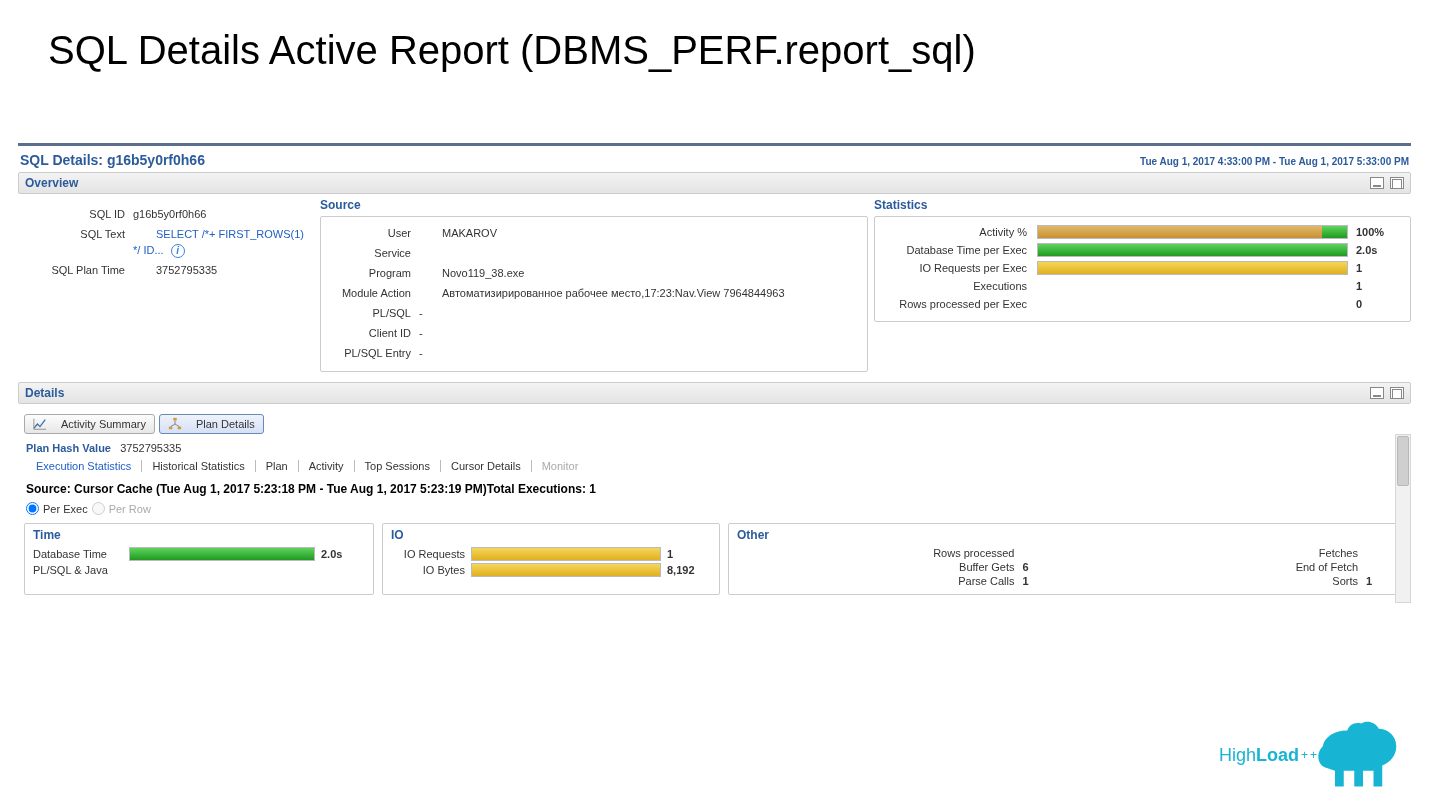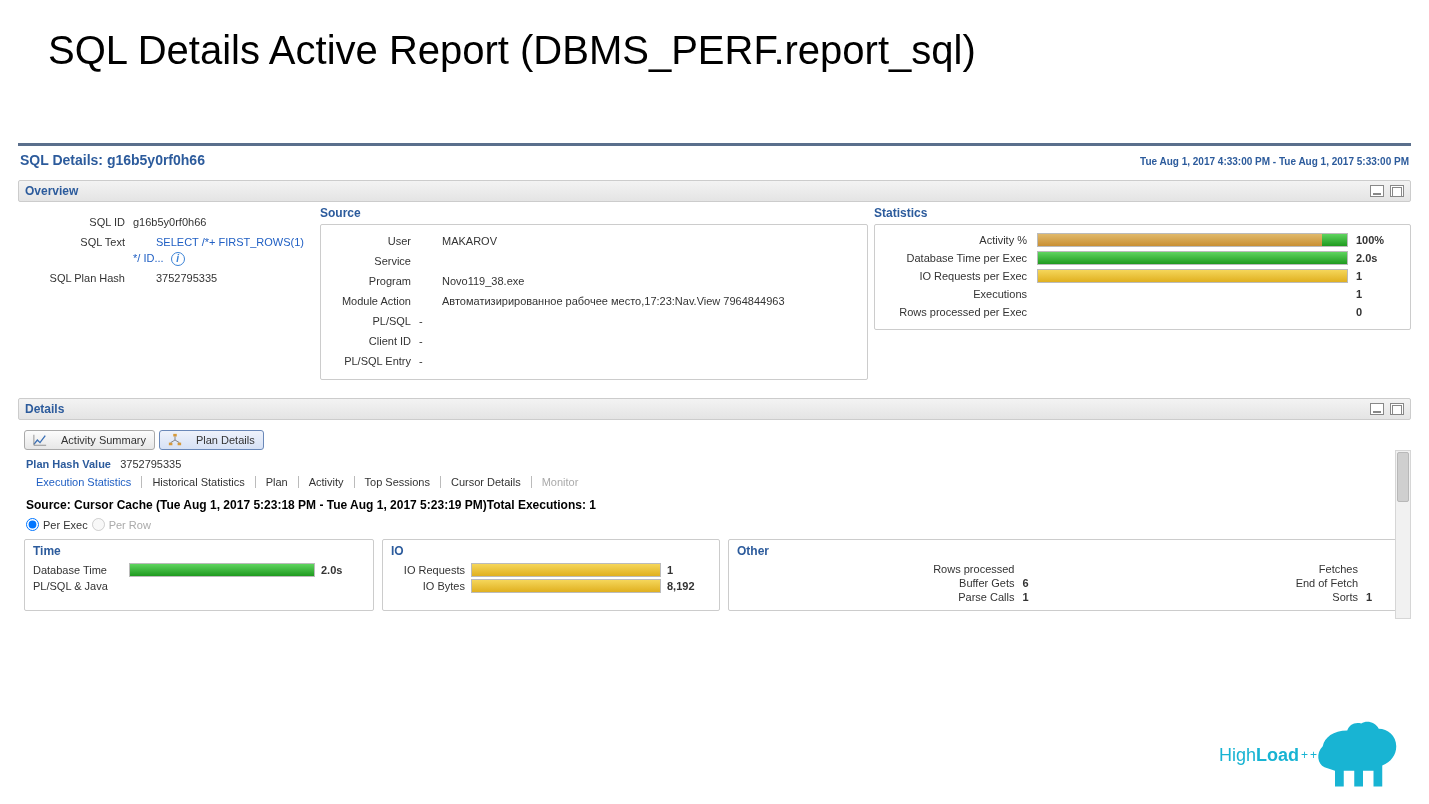--- a/index.html
+++ b/index.html
@@ -29,21 +29,21 @@
   .hdr-left { font-size: 14px; font-weight: bold; color: #2c5b9c; }
   .hdr-right { font-size: 10px; font-weight: bold; color: #2c5b9c; }
   .section-bar {
     display: flex;
     justify-content: space-between;
     align-items: center;
     background: linear-gradient(#f3f3f3, #e4e4e4);
     border: 1px solid #ccc;
     border-radius: 2px;
     padding: 3px 6px;
-    margin-top: 8px;
+    margin-top: 0;
   }
   .section-bar .title { color: #2c5b9c; font-weight: bold; font-size: 12px; }
   .section-bar .icons { display: flex; gap: 6px; }
   .win-icon { width: 14px; height: 12px; border: 1px solid #888; background: #fff; cursor: pointer; }
   .win-min::before { content:""; display:block; margin:7px 2px 0; border-top:2px solid #888; }
   .win-max::before { content:""; display:block; margin:1px; height:8px; border:1px solid #888; }
 
   .overview-body {
     display: flex;
     gap: 6px;
@@ -169,21 +169,21 @@
         <span class="v">g16b5y0rf0h66</span>
       </div>
       <div class="kv-row">
         <span class="k">SQL Text</span>
         <span class="v">
           <span class="link">SELECT /*+ FIRST_ROWS(1) */ ID...</span>
           <span class="info-badge">i</span>
         </span>
       </div>
       <div class="kv-row">
-        <span class="k">SQL Plan Hash</span>
+        <span class="k">SQL Plan Time</span>
         <span class="v link">3752795335</span>
       </div>
     </div>
 
     <div class="col-source">
       <div class="panel-title">Source</div>
       <div class="panel">
         <div class="kv-row">
             <span class="k">User</span>
             <span class="v link">MAKAROV</span>

